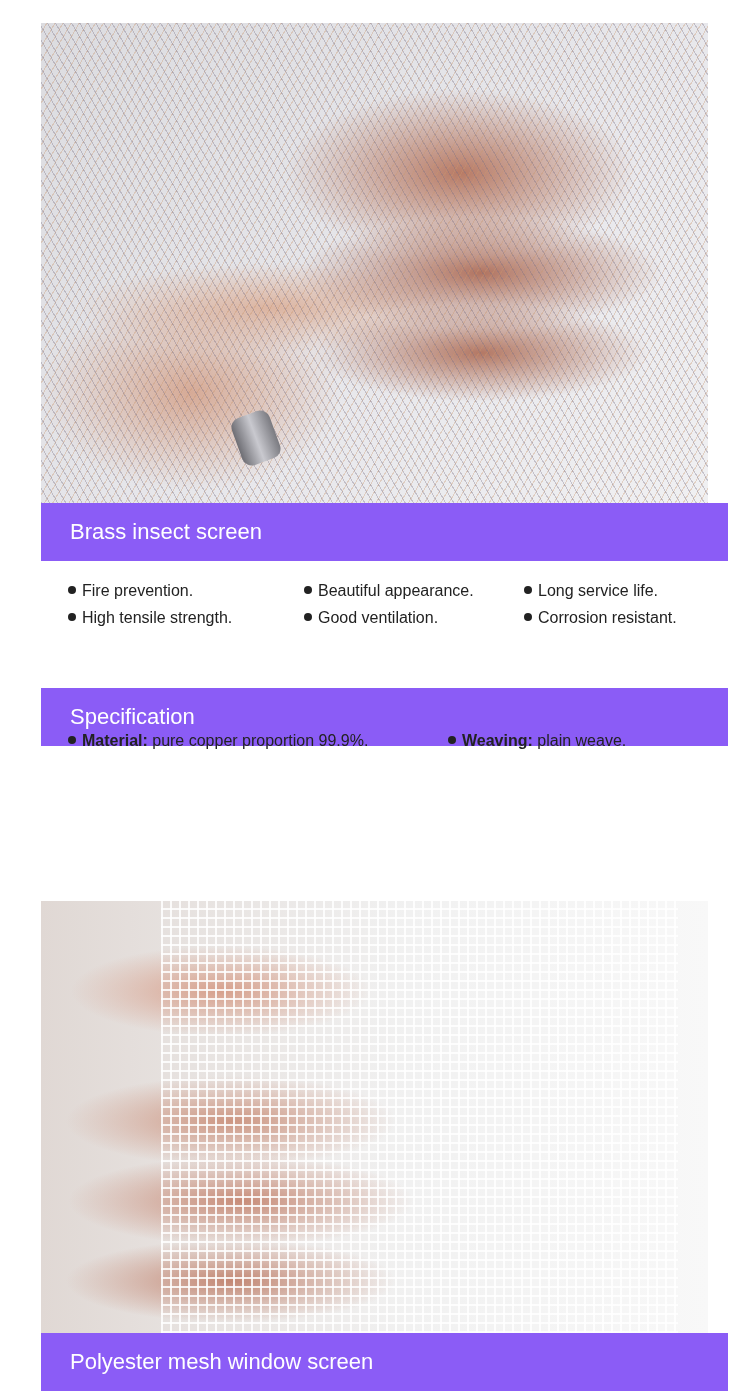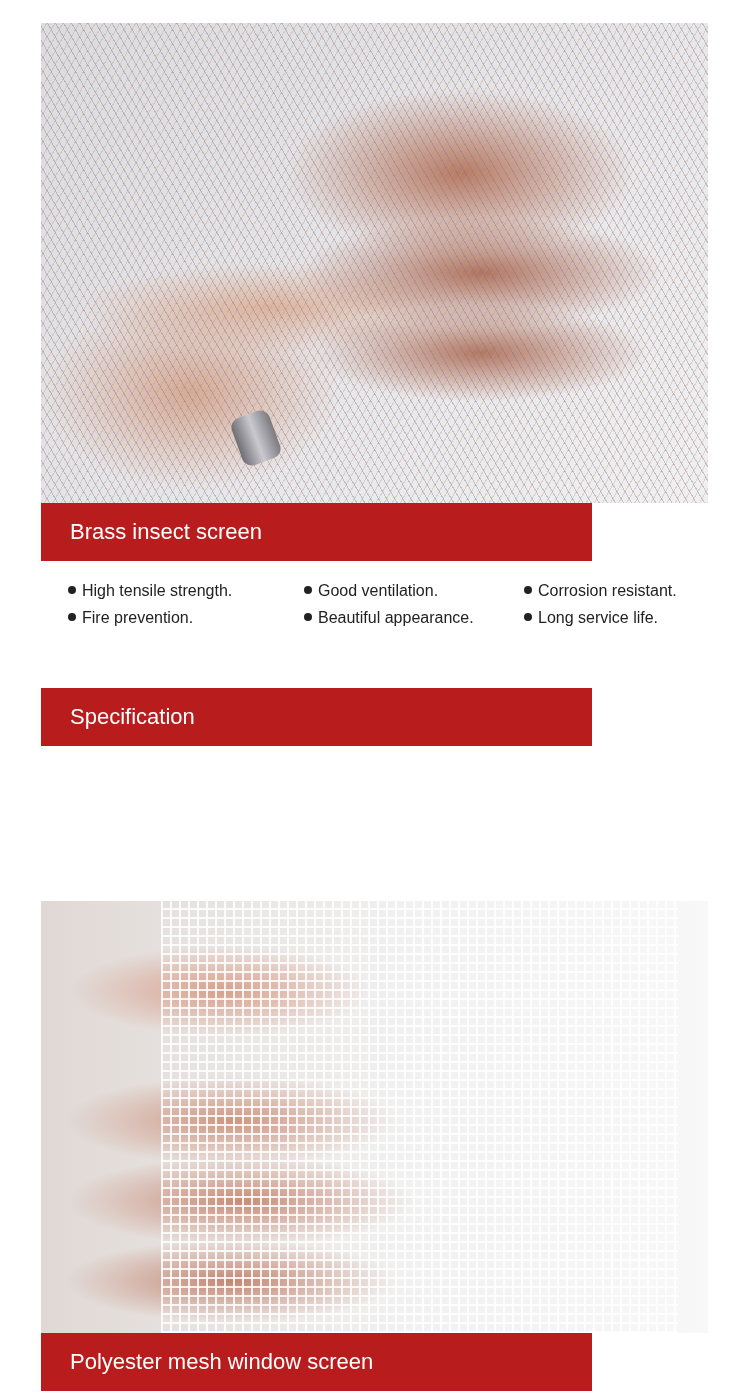--- a/index.html
+++ b/index.html
@@ -28,21 +28,21 @@
       radial-gradient(ellipse 220px 60px at 190px 220px, rgba(205,150,130,1), rgba(205,150,130,0) 75%),
       radial-gradient(ellipse 230px 60px at 200px 300px, rgba(200,140,120,1), rgba(200,140,120,0) 75%),
       radial-gradient(ellipse 220px 55px at 190px 380px, rgba(195,135,115,1), rgba(195,135,115,0) 75%),
       linear-gradient(90deg, #e0d8d4 0%, #f1f1f1 55%, #f8f8f8 100%);
   }
   .photo2 .mesh { position: absolute; left: 120px; top: 0; right: 30px; bottom: 0;
     background-image:
       repeating-linear-gradient(0deg, rgba(255,255,255,0.85) 0 2px, transparent 2px 9px),
       repeating-linear-gradient(90deg, rgba(255,255,255,0.85) 0 2px, transparent 2px 9px);
   }
-  .banner { position: absolute; left: 41px; width: 551px; height: 58px; background: #b91c1c;
+  .banner { position: absolute; left: 41px; width: 687px; height: 58px; background: #8b5cf6;
     color: #ffffff; font-size: 22px; line-height: 58px; padding-left: 29px; box-sizing: border-box; }
   .banner1 { top: 503px; }
   .banner2 { top: 688px; }
   .banner3 { top: 1333px; }
   .features { position: absolute; left: 68px; top: 582px; width: 640px; font-size: 16px; color: #222; }
   .feat-row { position: relative; height: 27px; }
   .feat { position: absolute; top: 0; white-space: nowrap; }
   .feat.c0 { left: 0; } .feat.c1 { left: 236px; } .feat.c2 { left: 456px; }
   .bullet { display: inline-block; width: 8px; height: 8px; border-radius: 50%; background: #222;
     margin-right: 6px; vertical-align: 2px; }
@@ -57,33 +57,37 @@
 
 <div class="photo photo1">
   <div class="mesh"></div>
   <div class="ring"></div>
 </div>
 
 <div class="banner banner1">Brass insect screen</div>
 
 <div class="features">
   <div class="feat-row">
+    <span class="feat c0"><span class="bullet"></span><span>Fire prevention.</span></span>
+    <span class="feat c1"><span class="bullet"></span><span>Beautiful appearance.</span></span>
+    <span class="feat c2"><span class="bullet"></span><span>Long service life.</span></span>
+  </div>
+  <div class="feat-row">
     <span class="feat c0"><span class="bullet"></span><span>High tensile strength.</span></span>
     <span class="feat c1"><span class="bullet"></span><span>Good ventilation.</span></span>
     <span class="feat c2"><span class="bullet"></span><span>Corrosion resistant.</span></span>
-  </div>
-  <div class="feat-row">
-    <span class="feat c0"><span class="bullet"></span><span>Fire prevention.</span></span>
-    <span class="feat c1"><span class="bullet"></span><span>Beautiful appearance.</span></span>
-    <span class="feat c2"><span class="bullet"></span><span>Long service life.</span></span>
   </div>
 </div>
 
 <div class="banner banner2">Specification</div>
 
 <div class="specs">
+  <div class="spec-row">
+    <span class="spec"><span class="bullet"></span><b>Material:</b><span> pure copper proportion 99.9%.</span></span>
+    <span class="spec c1"><span class="bullet"></span><b>Weaving:</b><span> plain weave.</span></span>
+  </div>
 </div>
 
 <div class="photo photo2">
   <div class="mesh"></div>
 </div>
 
 <div class="banner banner3">Polyester mesh window screen</div>
 
 </body></html>

